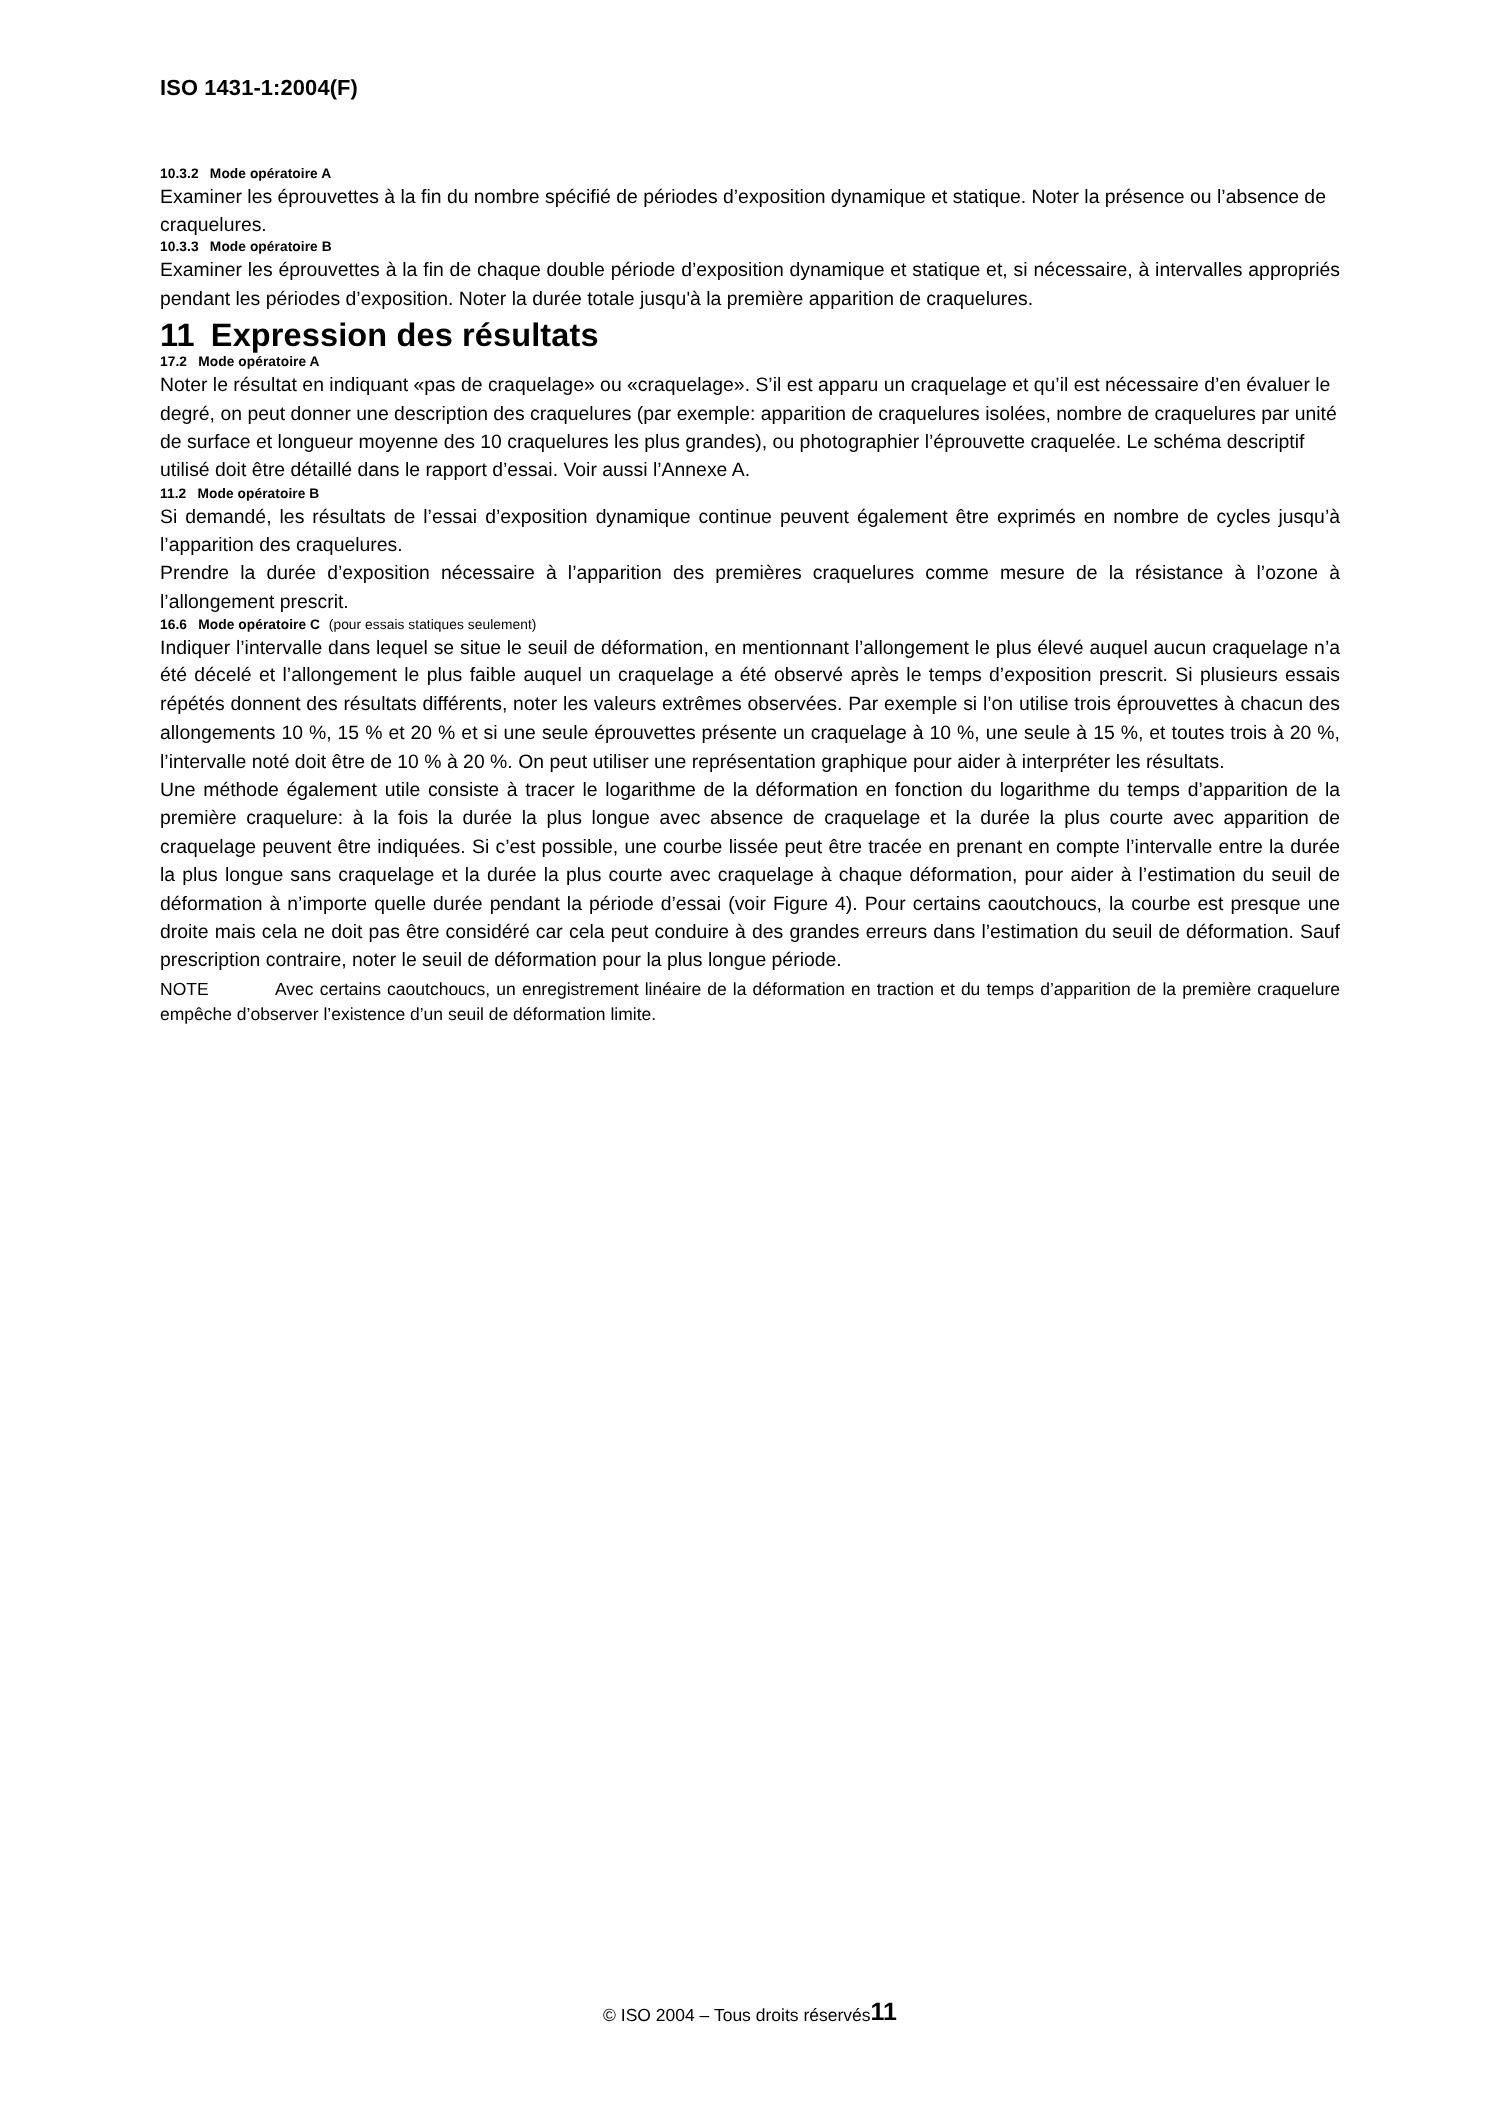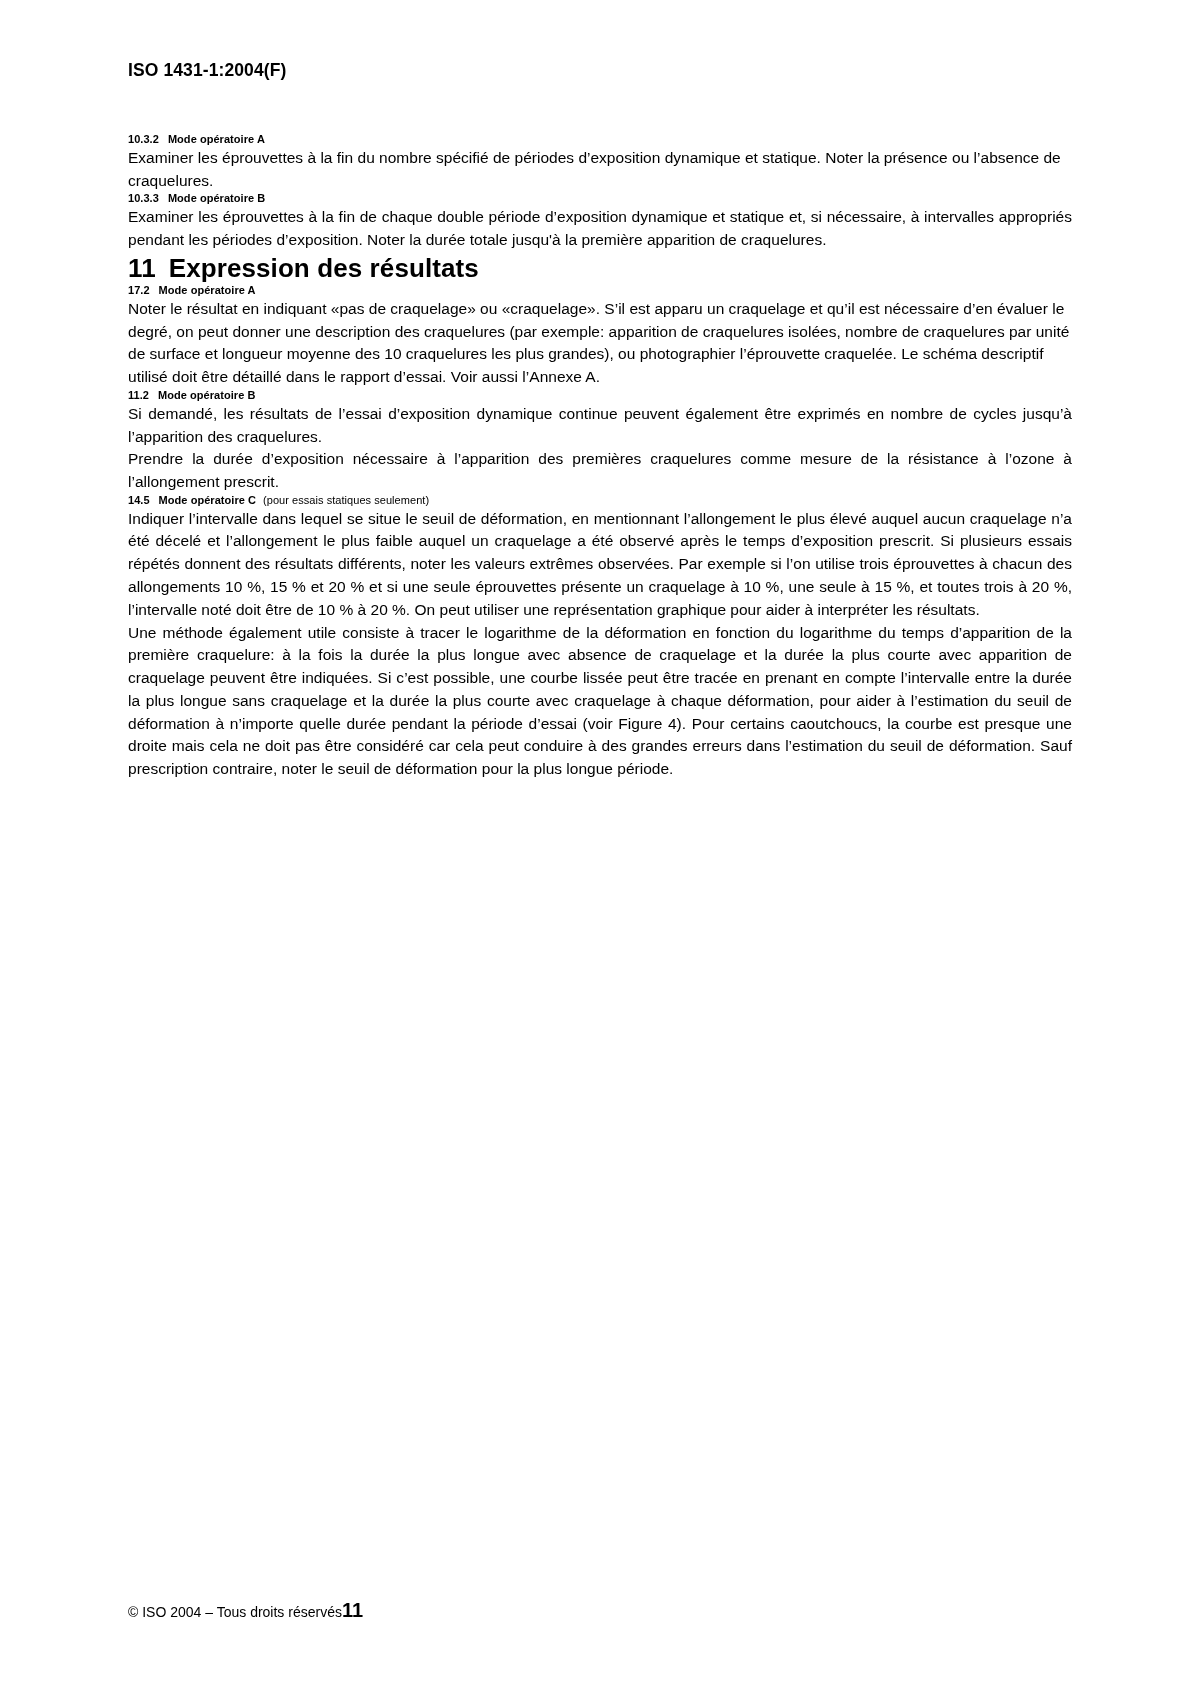--- a/index.html
+++ b/index.html
@@ -102,21 +102,21 @@
   .gap-note { margin-top: 44px; }
 
   
   .page-footer {
     position: absolute;
     left: 128px;
     right: 128px;
     bottom: 76px;
     display: flex;
     align-items: flex-end;
-    justify-content: flex-start;
+    justify-content: center;
   }
   .footer-left {
     font-size: 14px;
     line-height: 1.2;
   }
   .footer-page-num {
     font-size: 20px;
     font-weight: bold;
     line-height: 1.1;
   }
@@ -151,25 +151,28 @@
     </h3>
     <p class="para sp-after-h3">Noter le résultat en indiquant «pas de craquelage» ou «craquelage». S’il est apparu un craquelage et qu’il est nécessaire d’en évaluer le degré, on peut donner une description des craquelures (par exemple: apparition de craquelures isolées, nombre de craquelures par unité de surface et longueur moyenne des 10 craquelures les plus grandes), ou photographier l’éprouvette craquelée. Le schéma descriptif utilisé doit être détaillé dans le rapport d’essai. Voir aussi l’Annexe A.</p>
 
     <h3 class="sub-heading gap-before-h3">
       <span class="num">11.2</span><span>Mode opératoire B</span>
     </h3>
     <p class="para justify sp-para-gap">Si demandé, les résultats de l’essai d’exposition dynamique continue peuvent également être exprimés en nombre de cycles jusqu’à l’apparition des craquelures.</p>
     <p class="para justify sp-after-h3">Prendre la durée d’exposition nécessaire à l’apparition des premières craquelures comme mesure de la résistance à l’ozone à l’allongement prescrit.</p>
 
     <h3 class="sub-heading gap-before-h3">
-      <span class="num">14.5</span><span>Mode opératoire C</span><span class="light" style="margin-left:7px;">(pour essais statiques seulement)</span>
+      <span class="num">16.6</span><span>Mode opératoire C</span><span class="light" style="margin-left:7px;">(pour essais statiques seulement)</span>
     </h3>
     <p class="para justify sp-after-h3">Indiquer l’intervalle dans lequel se situe le seuil de déformation, en mentionnant l’allongement le plus élevé auquel aucun craquelage n’a été décelé et l’allongement le plus faible auquel un craquelage a été observé après le temps d’exposition prescrit. Si plusieurs essais répétés donnent des résultats différents, noter les valeurs extrêmes observées. Par exemple si l’on utilise trois éprouvettes à chacun des allongements 10 %, 15 % et 20 % et si une seule éprouvettes présente un craquelage à 10 %, une seule à 15 %, et toutes trois à 20 %, l’intervalle noté doit être de 10 % à 20 %. On peut utiliser une représentation graphique pour aider à interpréter les résultats.</p>
     <p class="para justify sp-para-gap">Une méthode également utile consiste à tracer le logarithme de la déformation en fonction du logarithme du temps d’apparition de la première craquelure: à la fois la durée la plus longue avec absence de craquelage et la durée la plus courte avec apparition de craquelage peuvent être indiquées. Si c’est possible, une courbe lissée peut être tracée en prenant en compte l’intervalle entre la durée la plus longue sans craquelage et la durée la plus courte avec craquelage à chaque déformation, pour aider à l’estimation du seuil de déformation à n’importe quelle durée pendant la période d’essai (voir Figure 4). Pour certains caoutchoucs, la courbe est presque une droite mais cela ne doit pas être considéré car cela peut conduire à des grandes erreurs dans l’estimation du seuil de déformation. Sauf prescription contraire, noter le seuil de déformation pour la plus longue période.</p>
 
+    <p class="note gap-note">
+      <span class="note-label">NOTE</span><span>Avec certains caoutchoucs, un enregistrement linéaire de la déformation en traction et du temps d’apparition de la première craquelure empêche d’observer l’existence d’un seuil de déformation limite.</span>
+    </p>
 
   </div>
 
   <div class="page-footer">
     <div class="footer-left">© ISO 2004 – Tous droits réservés</div>
     <div class="footer-page-num">11</div>
   </div>
 
 </div>
 

